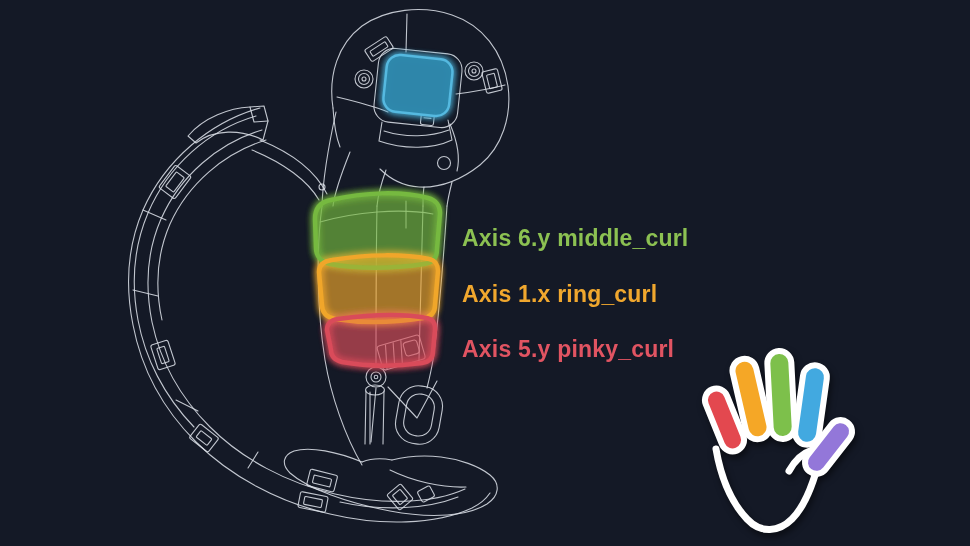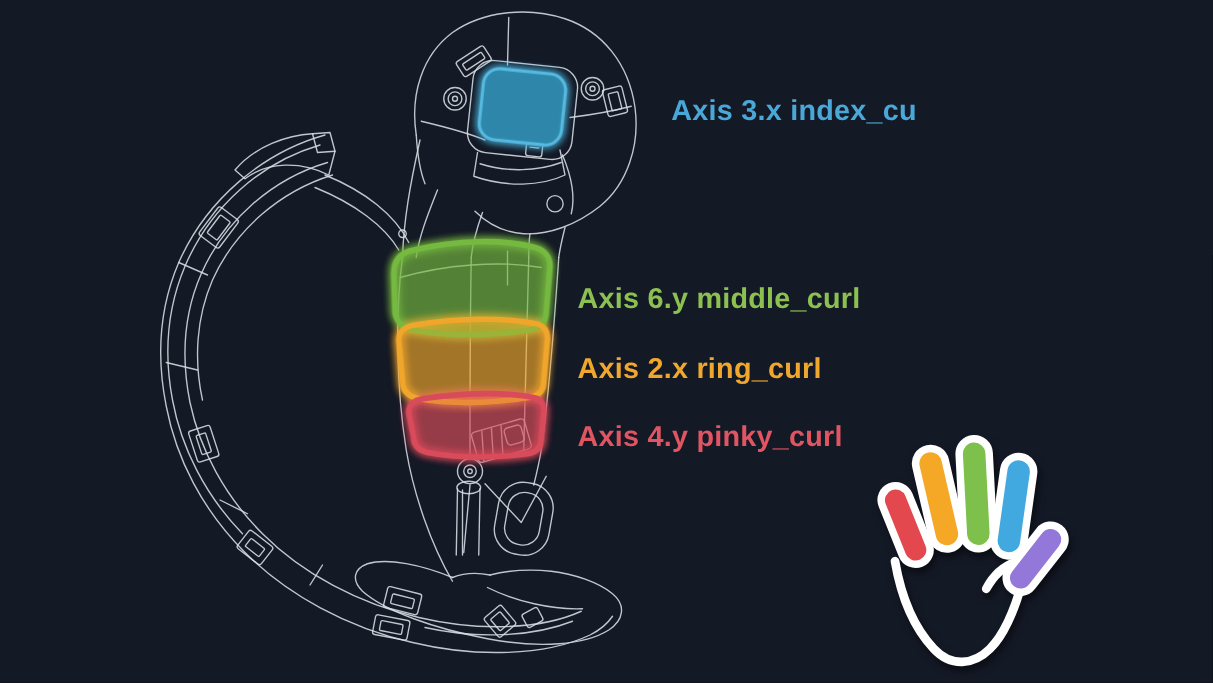--- a/index.html
+++ b/index.html
@@ -179,17 +179,16 @@
       <rect x="713" y="387" width="23" height="66" rx="11.5" transform="rotate(-22,724.5,420)" fill="#e3484f"></rect>
       <rect x="739" y="358" width="24" height="82" rx="12" transform="rotate(-13,751,399)" fill="#f5a726"></rect>
       <rect x="769" y="351" width="24" height="88" rx="12" transform="rotate(-3,781,395)" fill="#7dc04b"></rect>
       <rect x="799" y="365" width="24" height="80" rx="12" transform="rotate(8,811,405)" fill="#42a9e0"></rect>
       <path fill="none" stroke-width="7" d="M716,449 C721,478 731,502 747,519 C761,534 779,532 792,519 C803,508 812,487 818,465"></path>
       <path fill="none" stroke-width="7" d="M789,471 C795,460 803,453 812,450"></path>
       <rect x="817" y="416" width="23" height="62" rx="11.5" transform="rotate(38,828.5,447)" fill="#9377d9"></rect>
     </g>
   </svg>
 
-  <div class="label label-index" style="color: rgb(74, 168, 216);">Axis 3.x index_cu</div>
   <div class="label label-middle" style="color: rgb(140, 193, 82);">Axis 6.y middle_curl</div>
-  <div class="label label-ring" style="color: rgb(240, 167, 46);">Axis 2.x ring_curl</div>
-  <div class="label label-pinky" style="color: rgb(225, 84, 98);">Axis 4.y pinky_curl</div>
+  <div class="label label-ring" style="color: rgb(240, 167, 46);">Axis 1.x ring_curl</div>
+  <div class="label label-pinky" style="color: rgb(225, 84, 98);">Axis 5.y pinky_curl</div>
 </div>
 
 </body></html>

